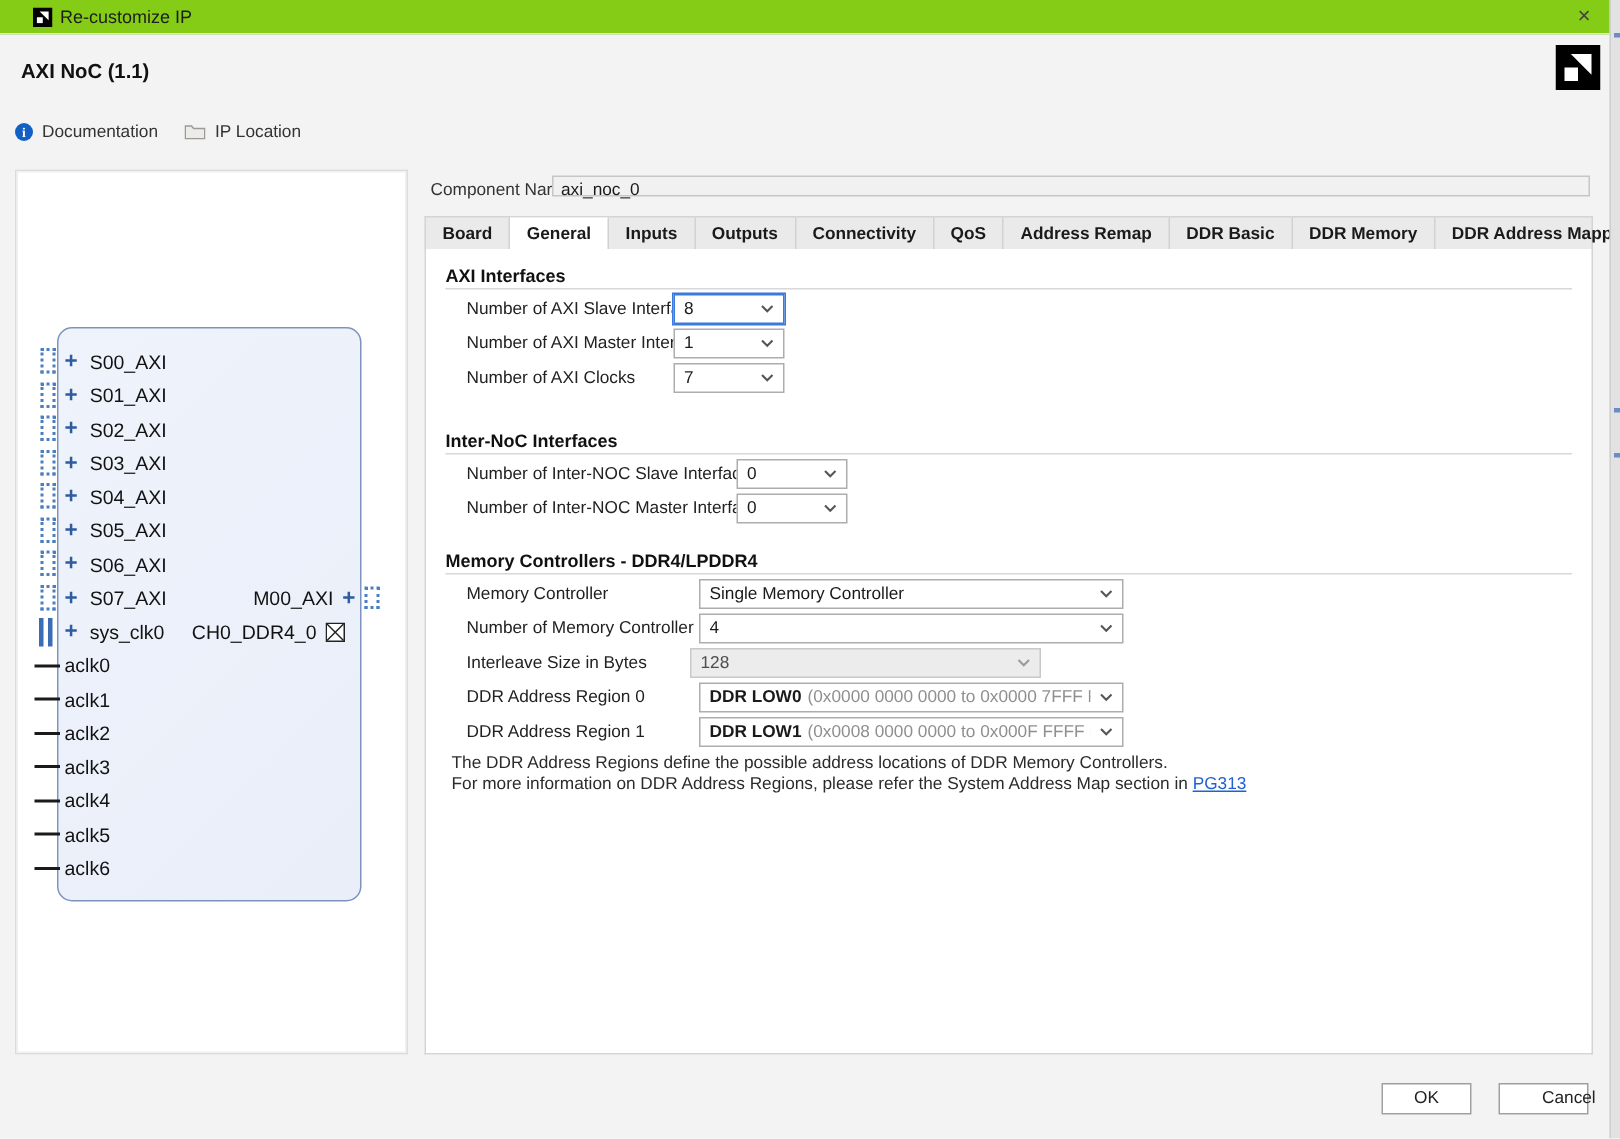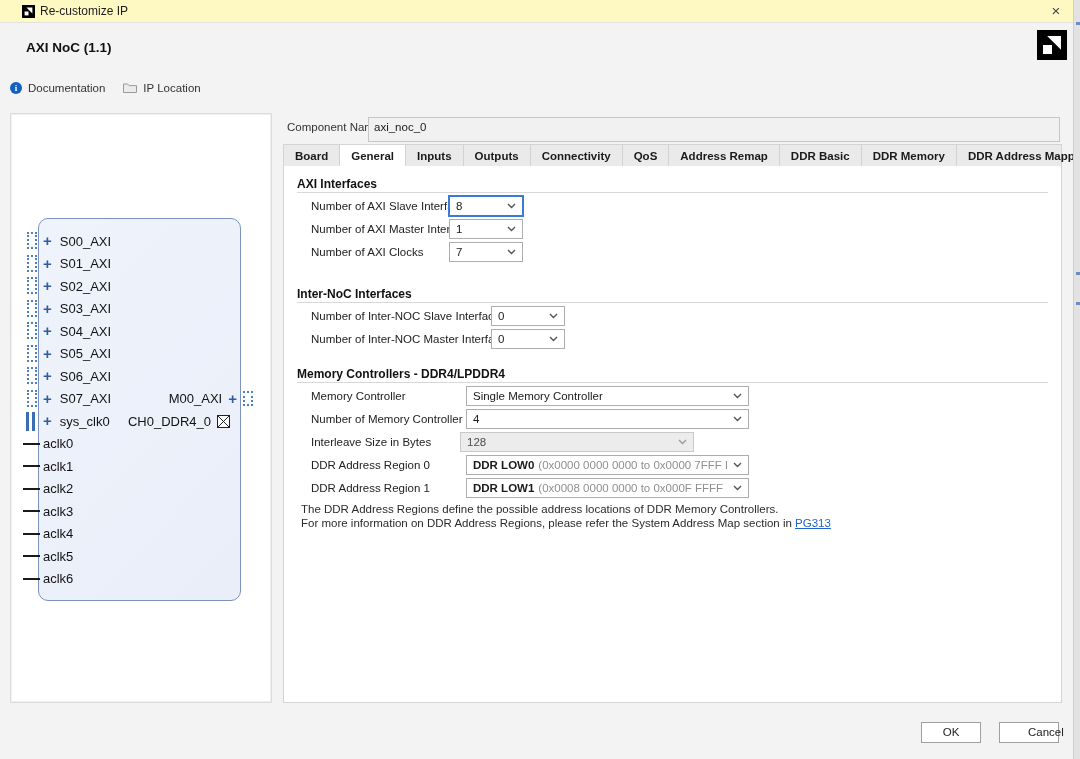--- a/index.html
+++ b/index.html
@@ -1,27 +1,27 @@
 <!DOCTYPE html>
 <html><head>
 <meta charset="utf-8">
 <style>
   * { margin:0; padding:0; box-sizing:border-box; }
   html,body { width:1080px; height:759px; }
   body { font-family:"Liberation Sans", sans-serif; background:#f3f3f3; overflow:hidden; }
   .window { position:relative; width:1080px; height:759px; background:#f3f3f3; }
 
   
-  .titlebar { position:absolute; top:0; left:0; width:1080px; height:23px; background:#fef9c3; border-bottom:1px solid #e3e3e3; }
+  .titlebar { position:absolute; top:0; left:0; width:1080px; height:23px; background:#84cc16; border-bottom:1px solid #e3e3e3; }
   .titlebar-icon { position:absolute; left:22px; top:5px; width:13px; height:13px; }
   .titlebar-title { position:absolute; left:40px; top:4px; font-size:12px; color:#1d1d1d; }
   .close-btn { position:absolute; right:14px; top:1px; font-size:15px; color:#444; width:20px; height:20px; text-align:center; line-height:20px; cursor:pointer; }
 
   
-  .hdr-title { position:absolute; left:26px; top:40px; font-size:13.5px; font-weight:bold; color:#111; }
+  .hdr-title { position:absolute; left:14px; top:40px; font-size:13.5px; font-weight:bold; color:#111; }
   .amd-logo { position:absolute; left:1037px; top:30px; width:30px; height:30px; }
   .link-row { position:absolute; left:10px; top:80px; height:15px; display:flex; align-items:center; gap:6px; }
   .info-icon { width:12px; height:12px; border-radius:50%; background:#1360c4; color:#fff; font-size:9px; font-weight:bold; text-align:center; line-height:12px; font-family:"Liberation Serif", serif; }
   .doc-label, .iploc-label { font-size:11.5px; color:#333; }
   .folder-icon { margin-left:12px; display:inline-block; }
 
   
   .left-panel { position:absolute; left:10px; top:113px; width:262px; height:590px; background:#fff; border:1px solid #dcdcdc; box-shadow:inset 0 0 0 1px #f0f0f0; }
   .ip-block { position:absolute; left:27px; top:104px; width:203px; height:383px; background:linear-gradient(135deg,#eff3fb 0%,#e9eef9 100%); border:1px solid #7b93bd; border-radius:10px; }
   .port-row { position:absolute; left:32px; height:22px; display:flex; align-items:center; gap:8px; }
@@ -30,21 +30,21 @@
   .port-label { font-size:13px; color:#121212; white-space:nowrap; }
   .pin-dotted { position:absolute; left:16px; width:10px; height:17px; border:2px dotted #4a7fc1; }
   .pin-dotted-r { width:10px; height:15px; border:2px dotted #4a7fc1; }
   .pin-clk { position:absolute; left:15px; top:298px; width:10px; height:19px; display:flex; gap:3px; }
   .pin-clk i { display:block; width:3px; height:19px; background:#3c6db4; }
   .pin-stub { position:absolute; left:12px; width:17px; height:2px; background:#1a1a1a; }
   .boxed-x { display:inline-block; }
 
   
   .comp-label { position:absolute; left:287px; top:121px; font-size:11.5px; color:#333; }
-  .comp-field { position:absolute; left:368px; top:117px; width:692px; height:25px; background:#f1f1f1; border:1px solid #c6c6c6; font-size:11.5px; color:#1a1a1a; line-height:18px; padding:0 5px; }
+  .comp-field { position:absolute; left:368px; top:117px; width:692px; height:14px; background:#f1f1f1; border:1px solid #c6c6c6; font-size:11.5px; color:#1a1a1a; line-height:18px; padding:0 5px; }
 
   .tabbar { position:absolute; left:283px; top:144px; width:779px; height:23px; background:#eaeaea; border:1px solid #d4d4d4; border-bottom:none; display:flex; }
   .tab { padding:0 11px; font-size:11.5px; font-weight:bold; color:#1a1a1a; line-height:22px; border-right:1px solid #d2d2d2; cursor:pointer; white-space:nowrap; }
   .tab.active { background:#ffffff; }
 
   .content { position:absolute; left:283px; top:166px; width:779px; height:537px; background:#ffffff; border:1px solid #d4d4d4; border-top:none;text-decoration:underline; }
   .sec-title { position:absolute; left:13px; font-size:12px; font-weight:bold; color:#111; }
   .hrule { position:absolute; left:13px; right:13px; height:1px; background:#d8d8d8; }
   .frow { position:absolute; left:27px; height:20px; display:flex; align-items:center; }
   .flabel { font-size:11.5px; color:#222; white-space:nowrap; }

